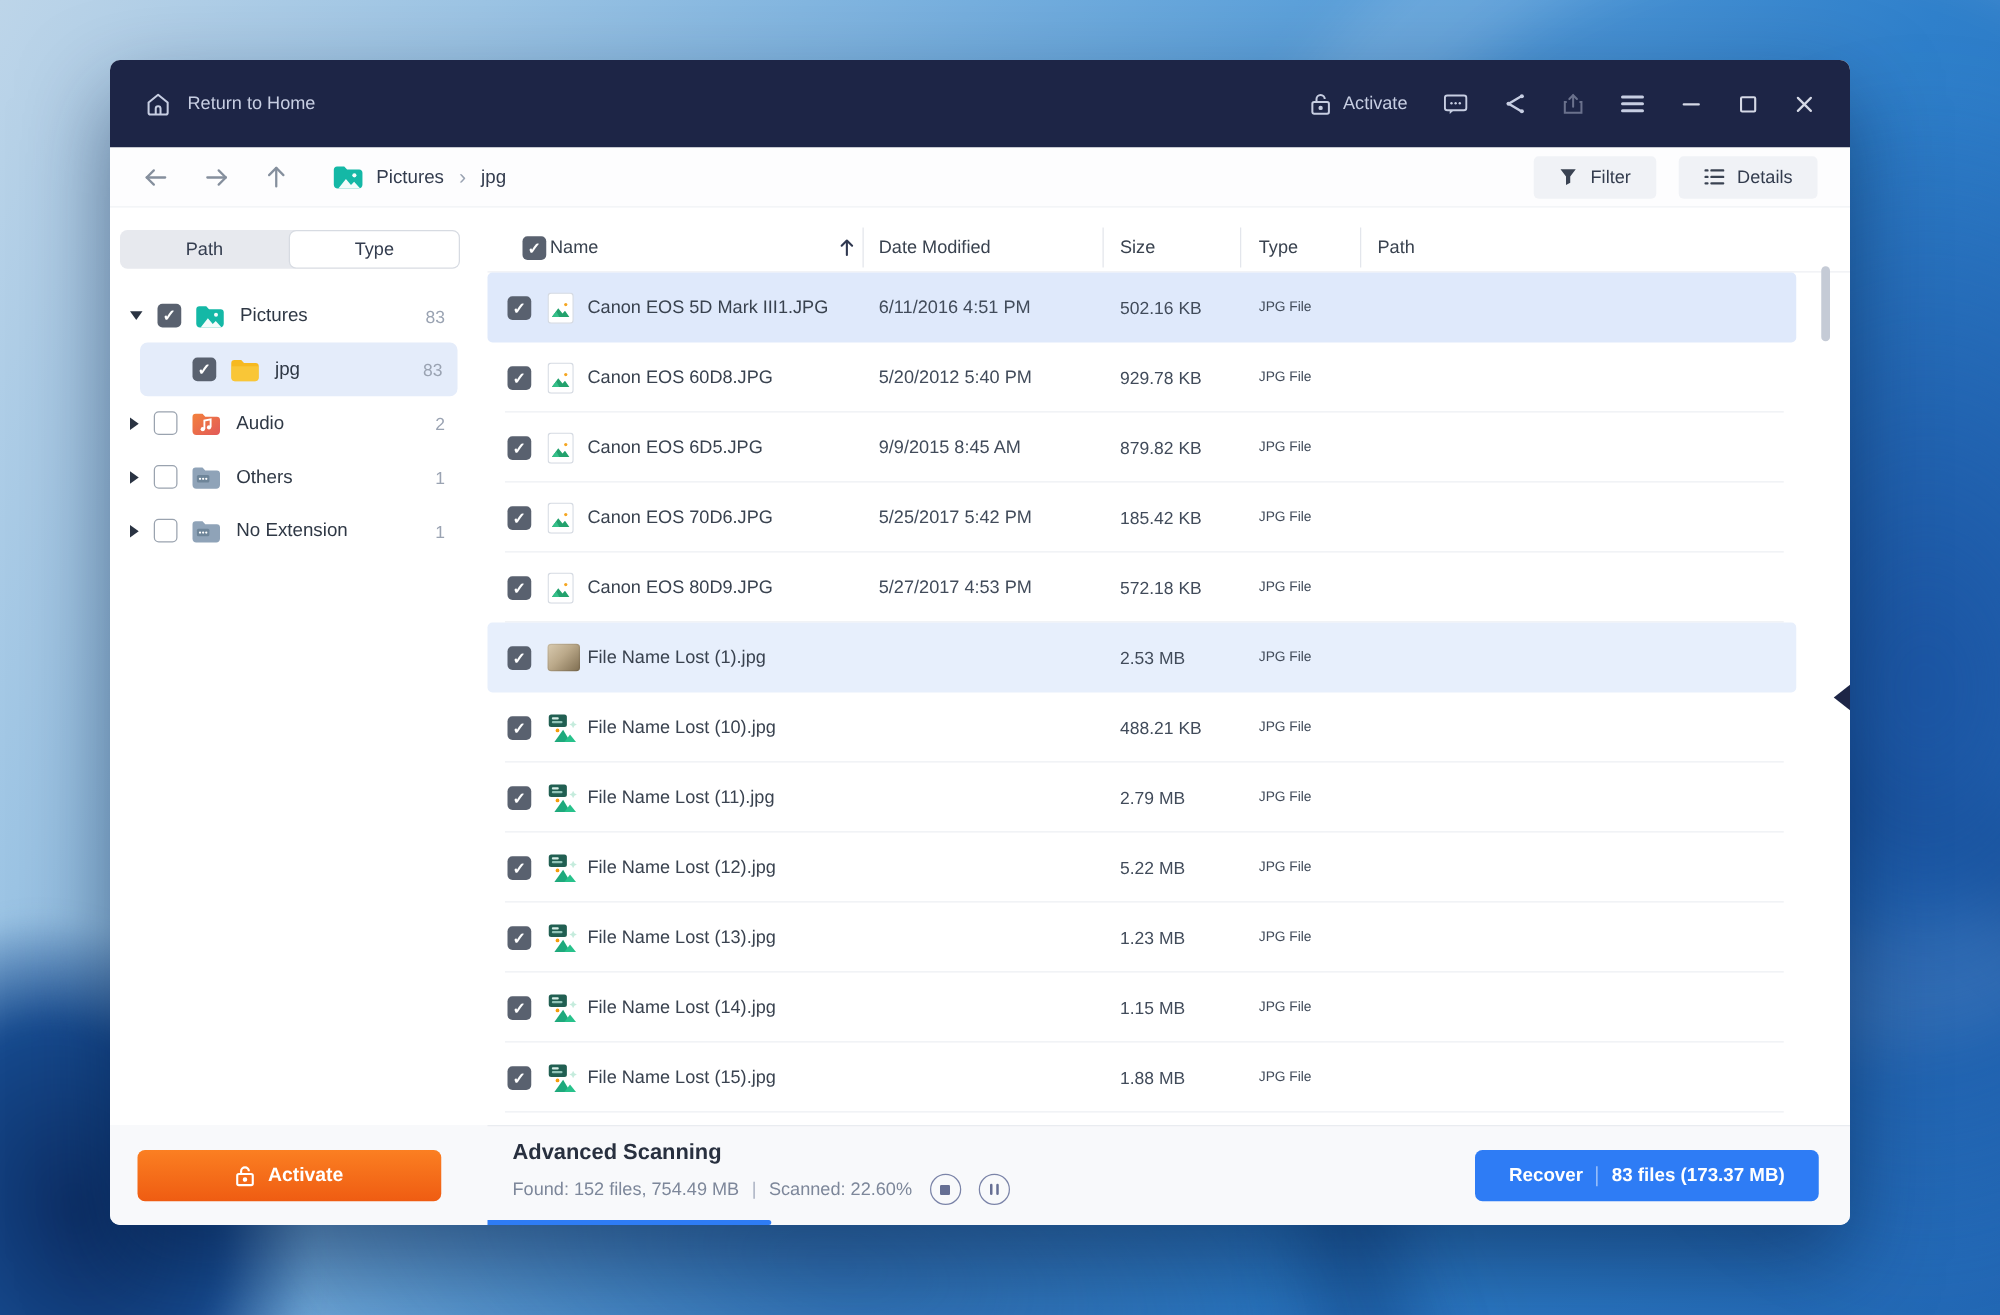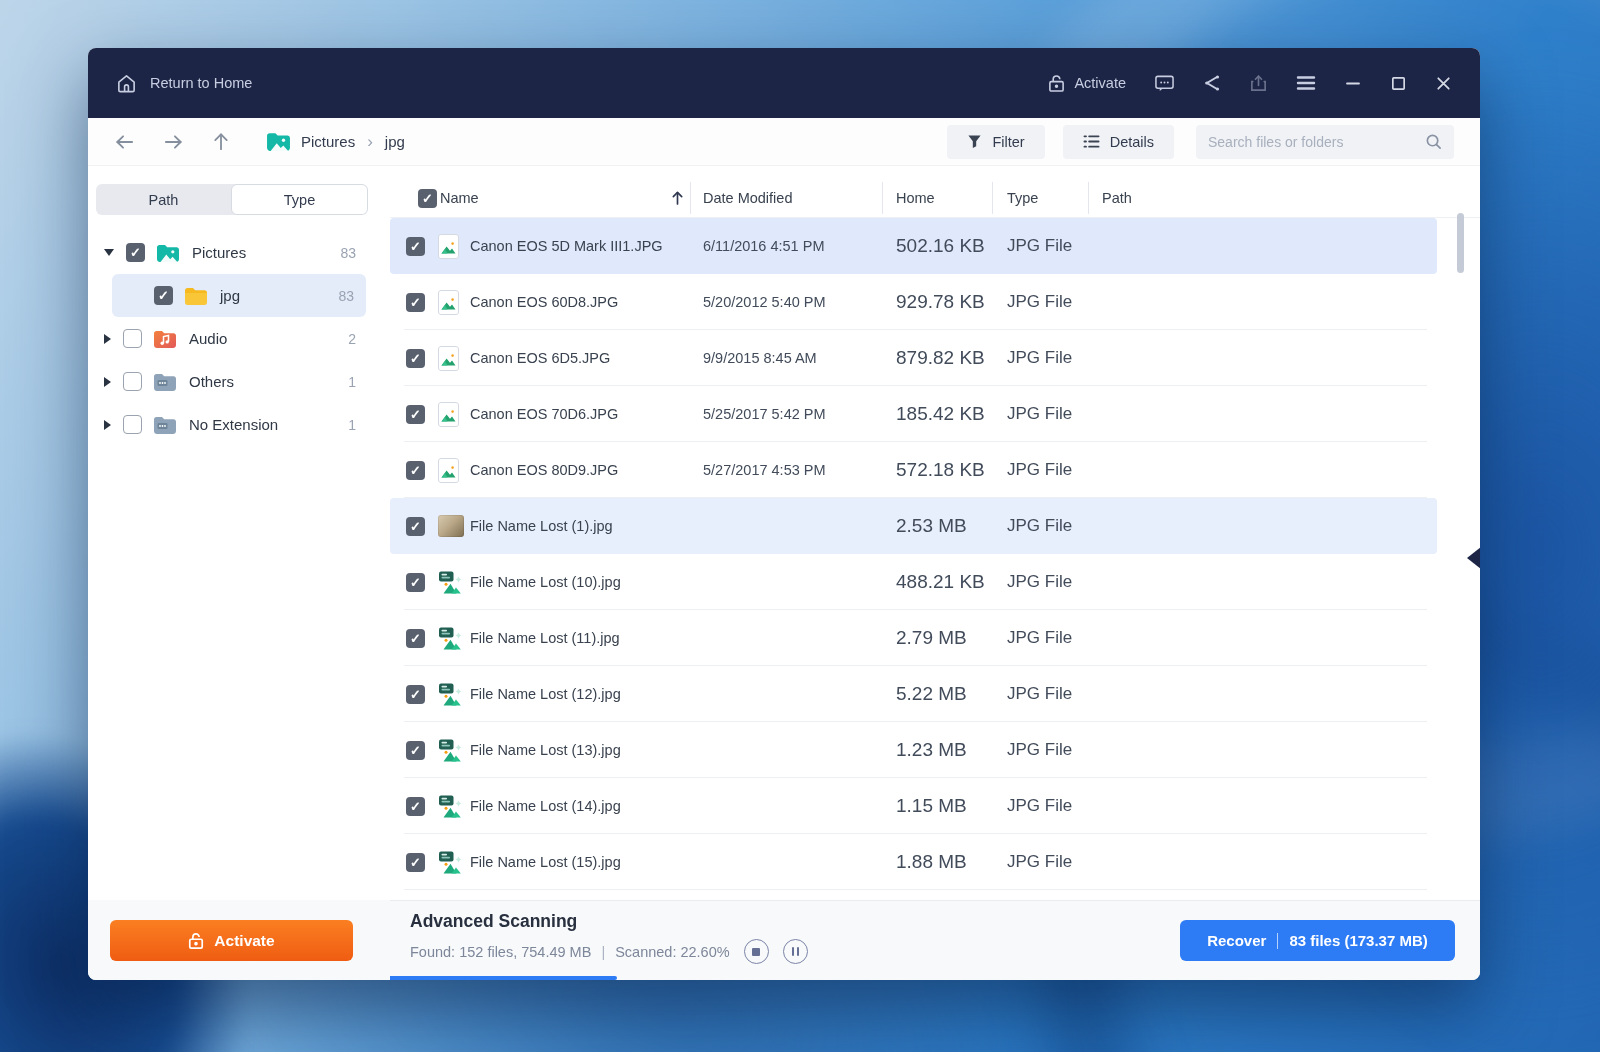--- a/index.html
+++ b/index.html
@@ -75,22 +75,22 @@
   .hdr-divider { position:absolute; top:4px; height:32px; width:1px; background:#e3e6ec; }
   .rows { position:relative; }
   .frow { position:relative; width:1047px; height:56px; display:flex; align-items:center; border-radius:4px; }
   .frow .sep { position:absolute; left:14px; right:10px; bottom:0; height:1px; background:#edeff3; }
   .frow.hl { background:#dfe9fb; }
   .frow.hl2 { background:#e7effc; }
   .frow .cbx { margin-left:16px; }
   .f-ico { position:absolute; left:48px; display:flex; align-items:center; }
   .f-name { position:absolute; left:80px; font-size:14.5px; color:#39424f; white-space:nowrap; }
   .f-date { position:absolute; left:313px; font-size:14.5px; color:#414b5a; }
-  .f-size { position:absolute; left:506px; font-size:19px; color:#414b5a; }
-  .f-type { position:absolute; left:617px; font-size:17px; color:#414b5a; }
+  .f-size { position:absolute; left:506px; font-size:14px; color:#414b5a; }
+  .f-type { position:absolute; left:617px; font-size:11px; color:#414b5a; }
   .thumb-tan { width:26px; height:22px; border-radius:3px;
     background:linear-gradient(135deg,#d9cbb0 0%,#bba98a 45%,#7e6d50 100%); box-shadow:inset 0 0 0 1px rgba(0,0,0,.08); }
   .scroll-thumb { position:absolute; right:16px; top:47px; width:7px; height:60px; background:#c5cbd6; border-radius:4px; }
 
   
   .statusbar { position:absolute; left:0; right:0; bottom:0; height:80px; background:#f8f9fb; }
   .statusbar .topline { position:absolute; left:302px; right:0; top:0; height:1px; background:#e9ecf0; }
   .activate-btn { position:absolute; left:22px; bottom:19px; width:243px; height:41px; border-radius:6px;
     background:linear-gradient(180deg,#fb7f22 0%,#ef5c12 100%); display:flex; align-items:center; justify-content:center;
     gap:10px; color:#fff; font-size:15.5px; font-weight:bold; cursor:default; }
@@ -236,29 +236,20 @@
         <span>Filter</span>
       </div>
       <div class="tool-btn">
         <span class="tb-ico">
           <svg width="17" height="15" viewBox="0 0 18 16" stroke="#3a4352" stroke-width="2" stroke-linecap="round">
               <path d="M1.5 2.5 h1.6 M6.5 2.5 h10 M1.5 8 h1.6 M6.5 8 h10 M1.5 13.5 h1.6 M6.5 13.5 h10"></path>
             </svg>
         </span>
         <span>Details</span>
       </div>
-      <div class="searchbox">
-        <input type="text" placeholder="Search files or folders" style="">
-        <span class="tb-ico">
-          <svg width="17" height="17" viewBox="0 0 18 18" fill="none" stroke="#8a93a3" stroke-width="1.8" stroke-linecap="round">
-              <circle cx="8" cy="8" r="5.5"></circle>
-              <path d="M12.3 12.3 L16 16"></path>
-            </svg>
-        </span>
-      </div>
     </div>
 
     <div class="bodyarea">
       <div class="sidebar">
         <div class="segmented">
           <div class="segment">Path</div>
           <div class="segment active">Type</div>
         </div>
         <div id="tree">
             <div class="tree-item lvl0">
@@ -346,21 +337,21 @@
           <span class="th-abs" style="left:50px">Name</span>
           <span class="th-abs" style="left:281px">
             <svg width="13" height="16" viewBox="0 0 14 17" fill="none" stroke="#2f3850" stroke-width="1.8" stroke-linecap="round" stroke-linejoin="round">
                 <path d="M7 15 V3"></path>
                 <path d="M2.5 7 L7 2.5 L11.5 7"></path>
               </svg>
           </span>
           <span class="hdr-divider" style="left:300px"></span>
           <span class="th-abs" style="left:313px">Date Modified</span>
           <span class="hdr-divider" style="left:492px"></span>
-          <span class="th-abs" style="left:506px">Home</span>
+          <span class="th-abs" style="left:506px">Size</span>
           <span class="hdr-divider" style="left:602px"></span>
           <span class="th-abs" style="left:617px">Type</span>
           <span class="hdr-divider" style="left:698px"></span>
           <span class="th-abs" style="left:712px">Path</span>
         </div>
         <div class="rows" id="rows">
             <div class="frow hl">
               <span class="cbx checked">✓</span>
               <span class="f-ico">
                 <svg width="21" height="25" viewBox="0 0 21 25">

